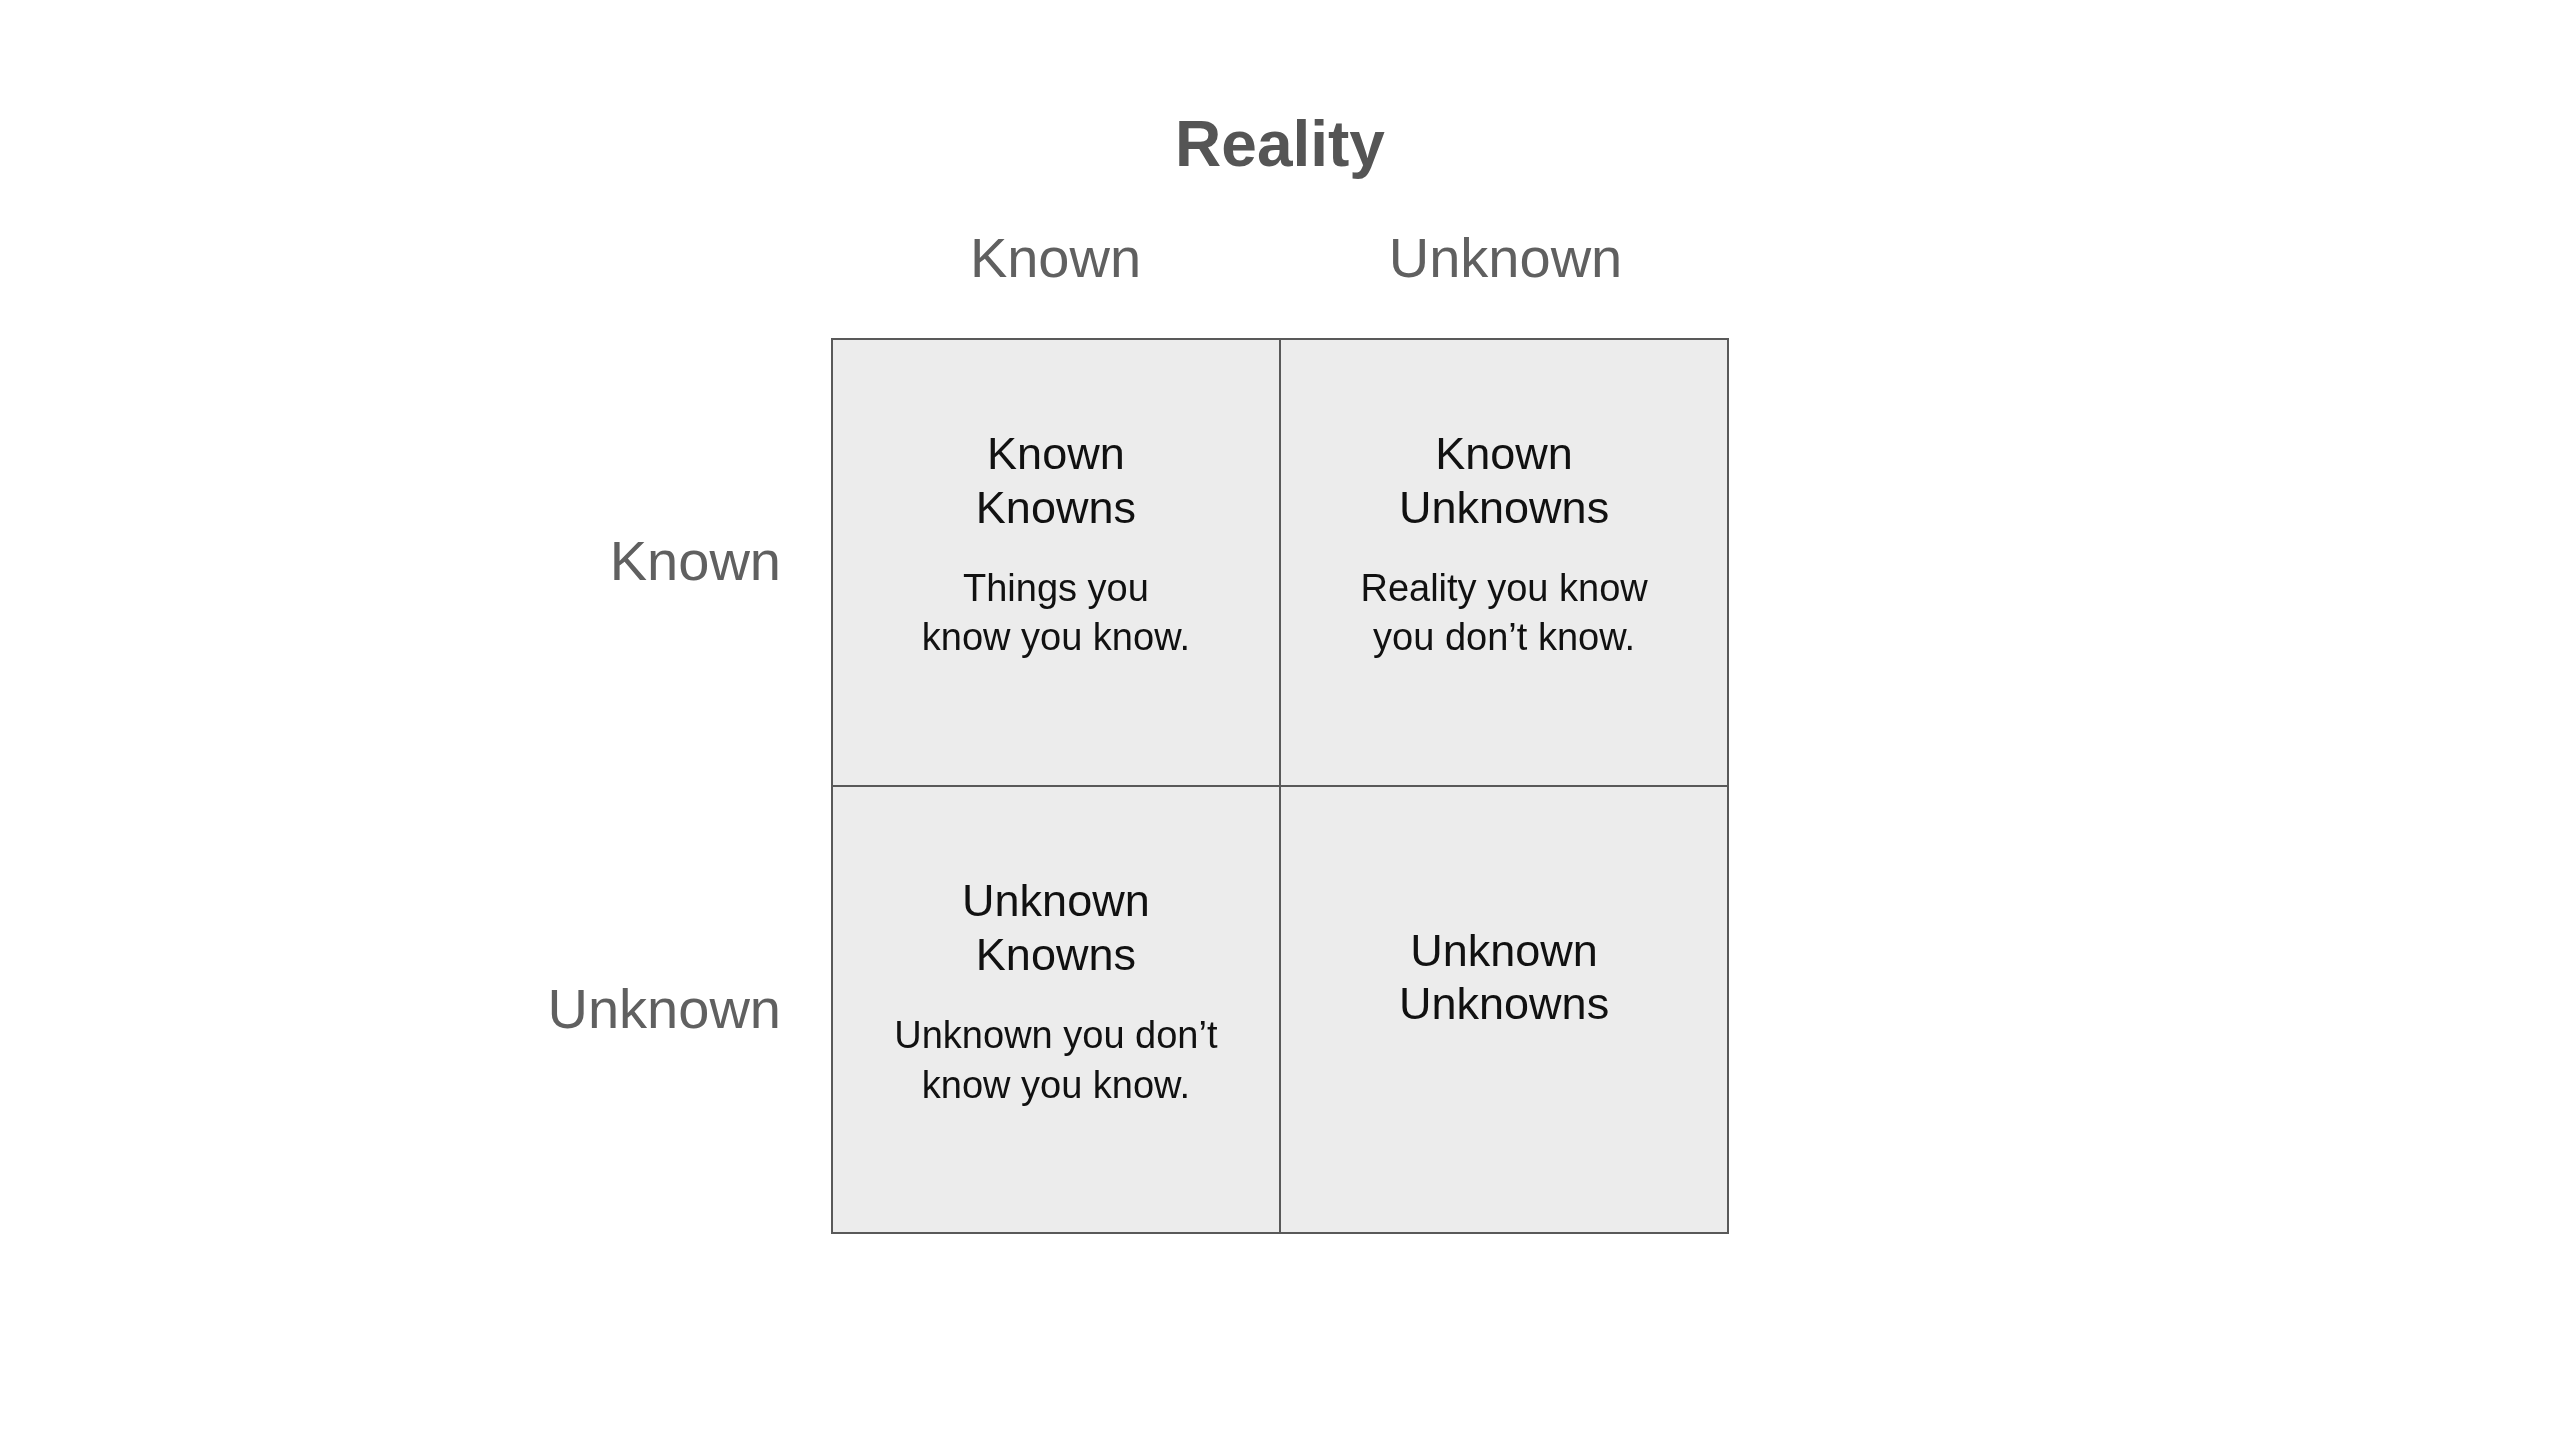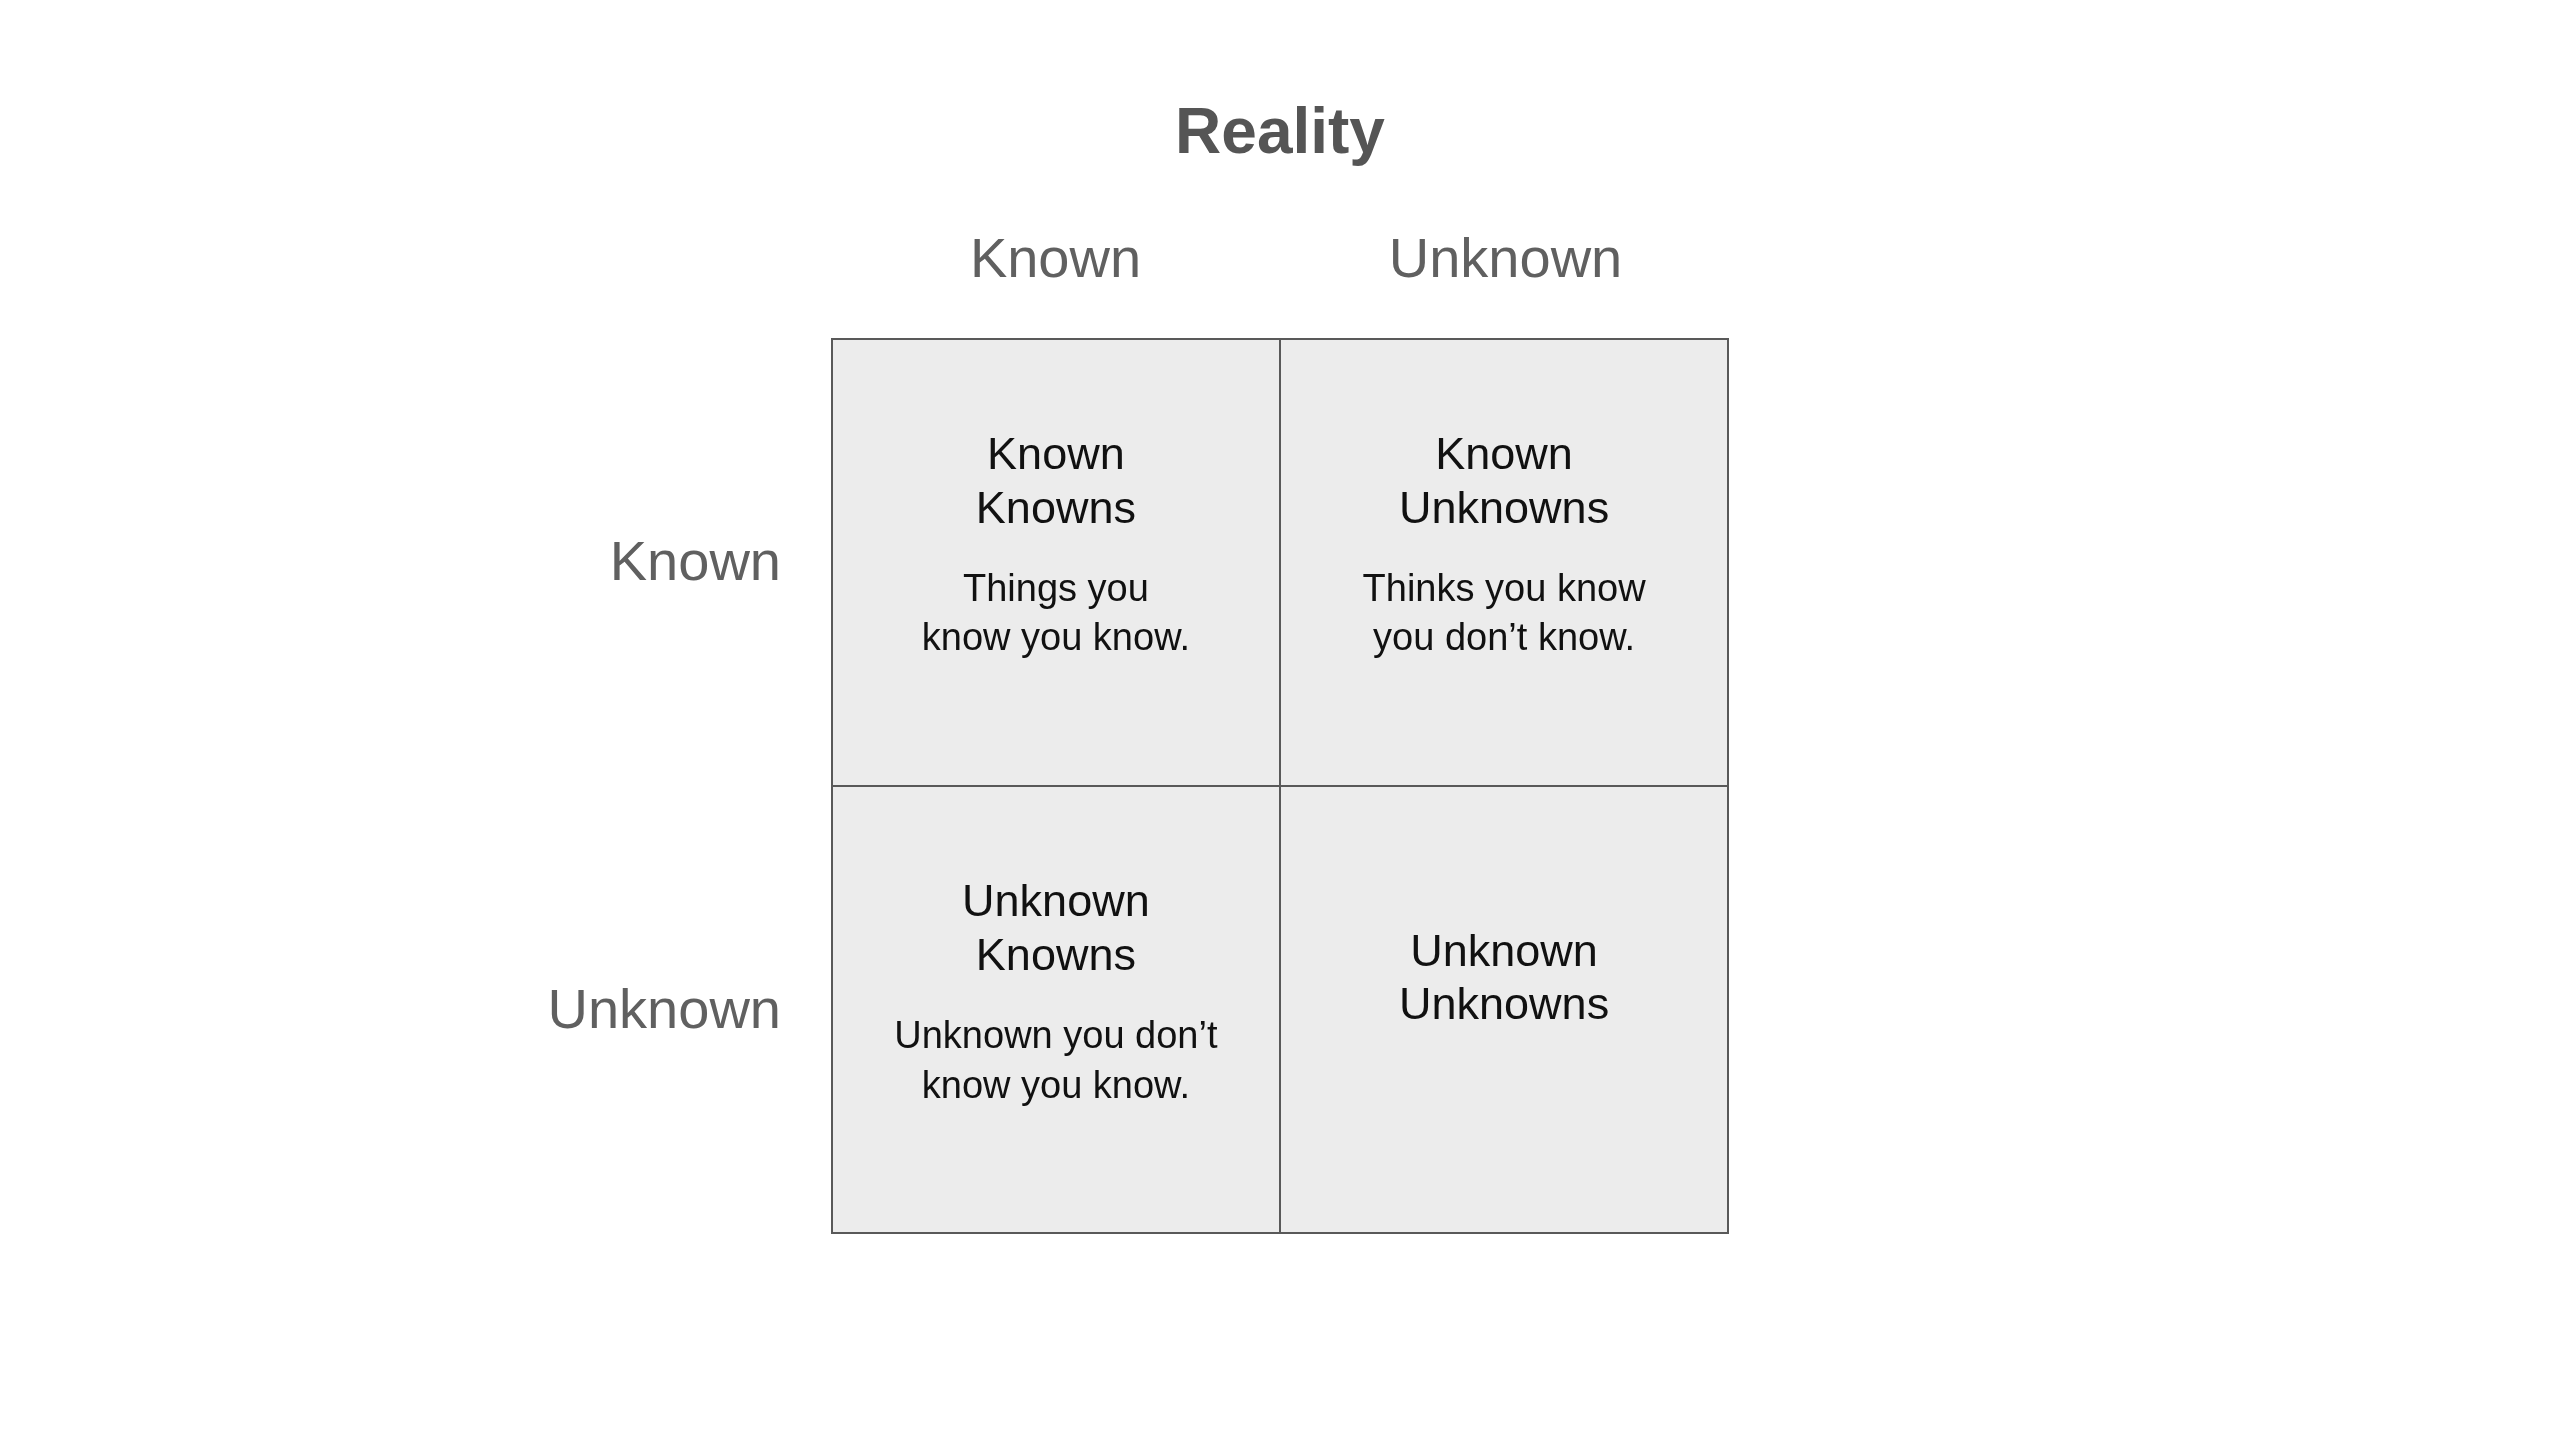--- a/index.html
+++ b/index.html
@@ -18,21 +18,21 @@
 
   
   .axis-title {
     position: absolute;
     font-weight: bold;
     color: var(--axis-title-text, #555555);
     white-space: nowrap;
   }
   .reality-title {
     left: 831px;
-    top: 99px;
+    top: 112px;
     width: 898px;
     text-align: center;
     font-size: 64px;
     line-height: 64px;
   }
   .perception-title {
     right: 1868px;
     top: 760px;
     font-size: 64px;
     line-height: 71px;
@@ -110,21 +110,21 @@
     <div class="quadrant">
       <div class="q-title">Known
 Knowns</div>
       <div class="q-desc">Things you
 know you know.</div>
     </div>
 
     <div class="quadrant">
       <div class="q-title">Known
 Unknowns</div>
-      <div class="q-desc">Thinks you know
+      <div class="q-desc">Reality you know
 you don’t know.</div>
     </div>
 
     <div class="quadrant">
       <div class="q-title">Unknown
 Knowns</div>
       <div class="q-desc">Unknown you don’t
 know you know.</div>
     </div>
 

